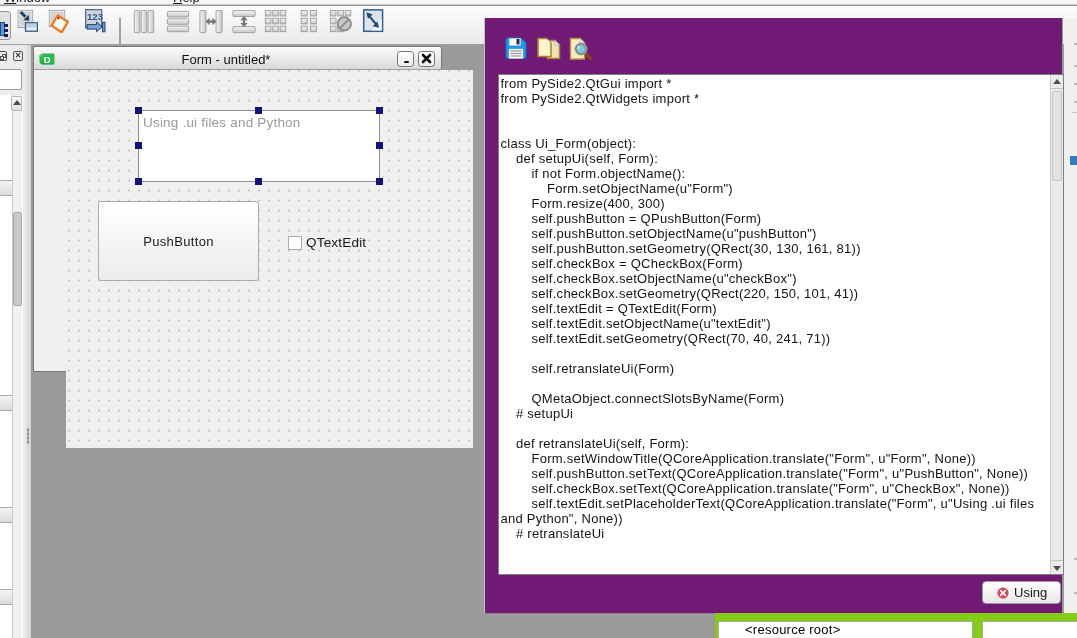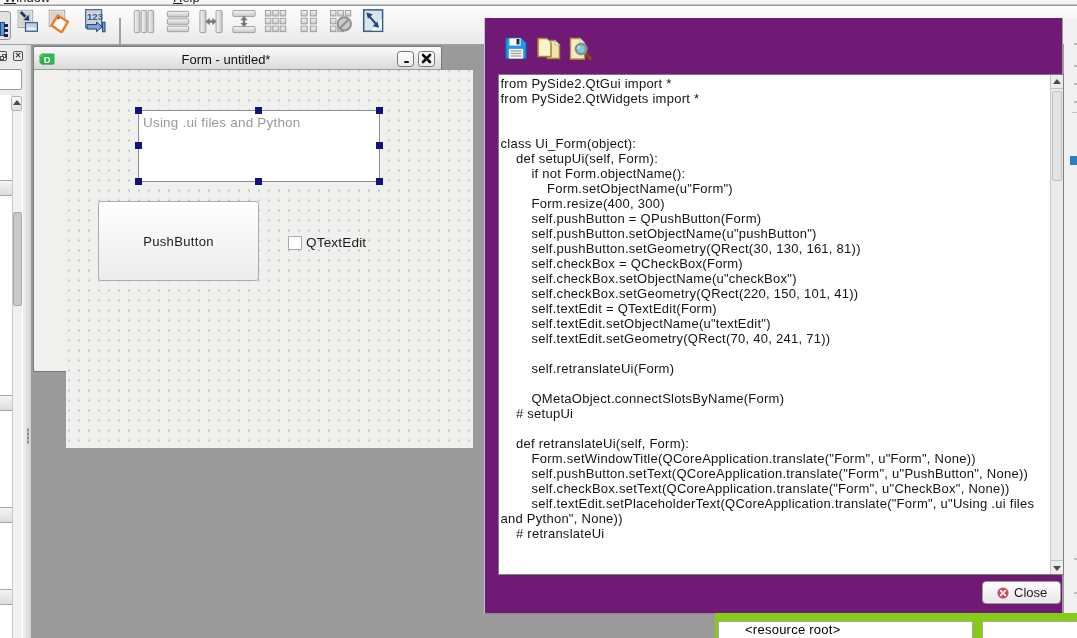--- a/index.html
+++ b/index.html
@@ -340,21 +340,21 @@
       <div class="csb-btn" style="bottom:0; border-top:1px solid #c2c2c2;">
           <div class="tri-dn"></div>
         </div>
     </div>
   </div>
   <div id="closebtn">
     <svg style="position:absolute; left:14px; top:5px;" width="12" height="12" viewBox="0 0 12 12">
       <circle cx="6" cy="6" r="5.6" fill="#d8495a"></circle>
       <path d="M3.6,3.6 L8.4,8.4 M8.4,3.6 L3.6,8.4" stroke="#fff" stroke-width="1.7" stroke-linecap="round"></path>
     </svg>
-    <span>Close</span>
+    <span>Using</span>
   </div>
 </div>
 
 <div class="abs" id="bdock">
   <div id="rbox1">
       <span>&lt;resource root&gt;</span>
     </div>
   <div id="rbox2"></div>
 </div>
 

